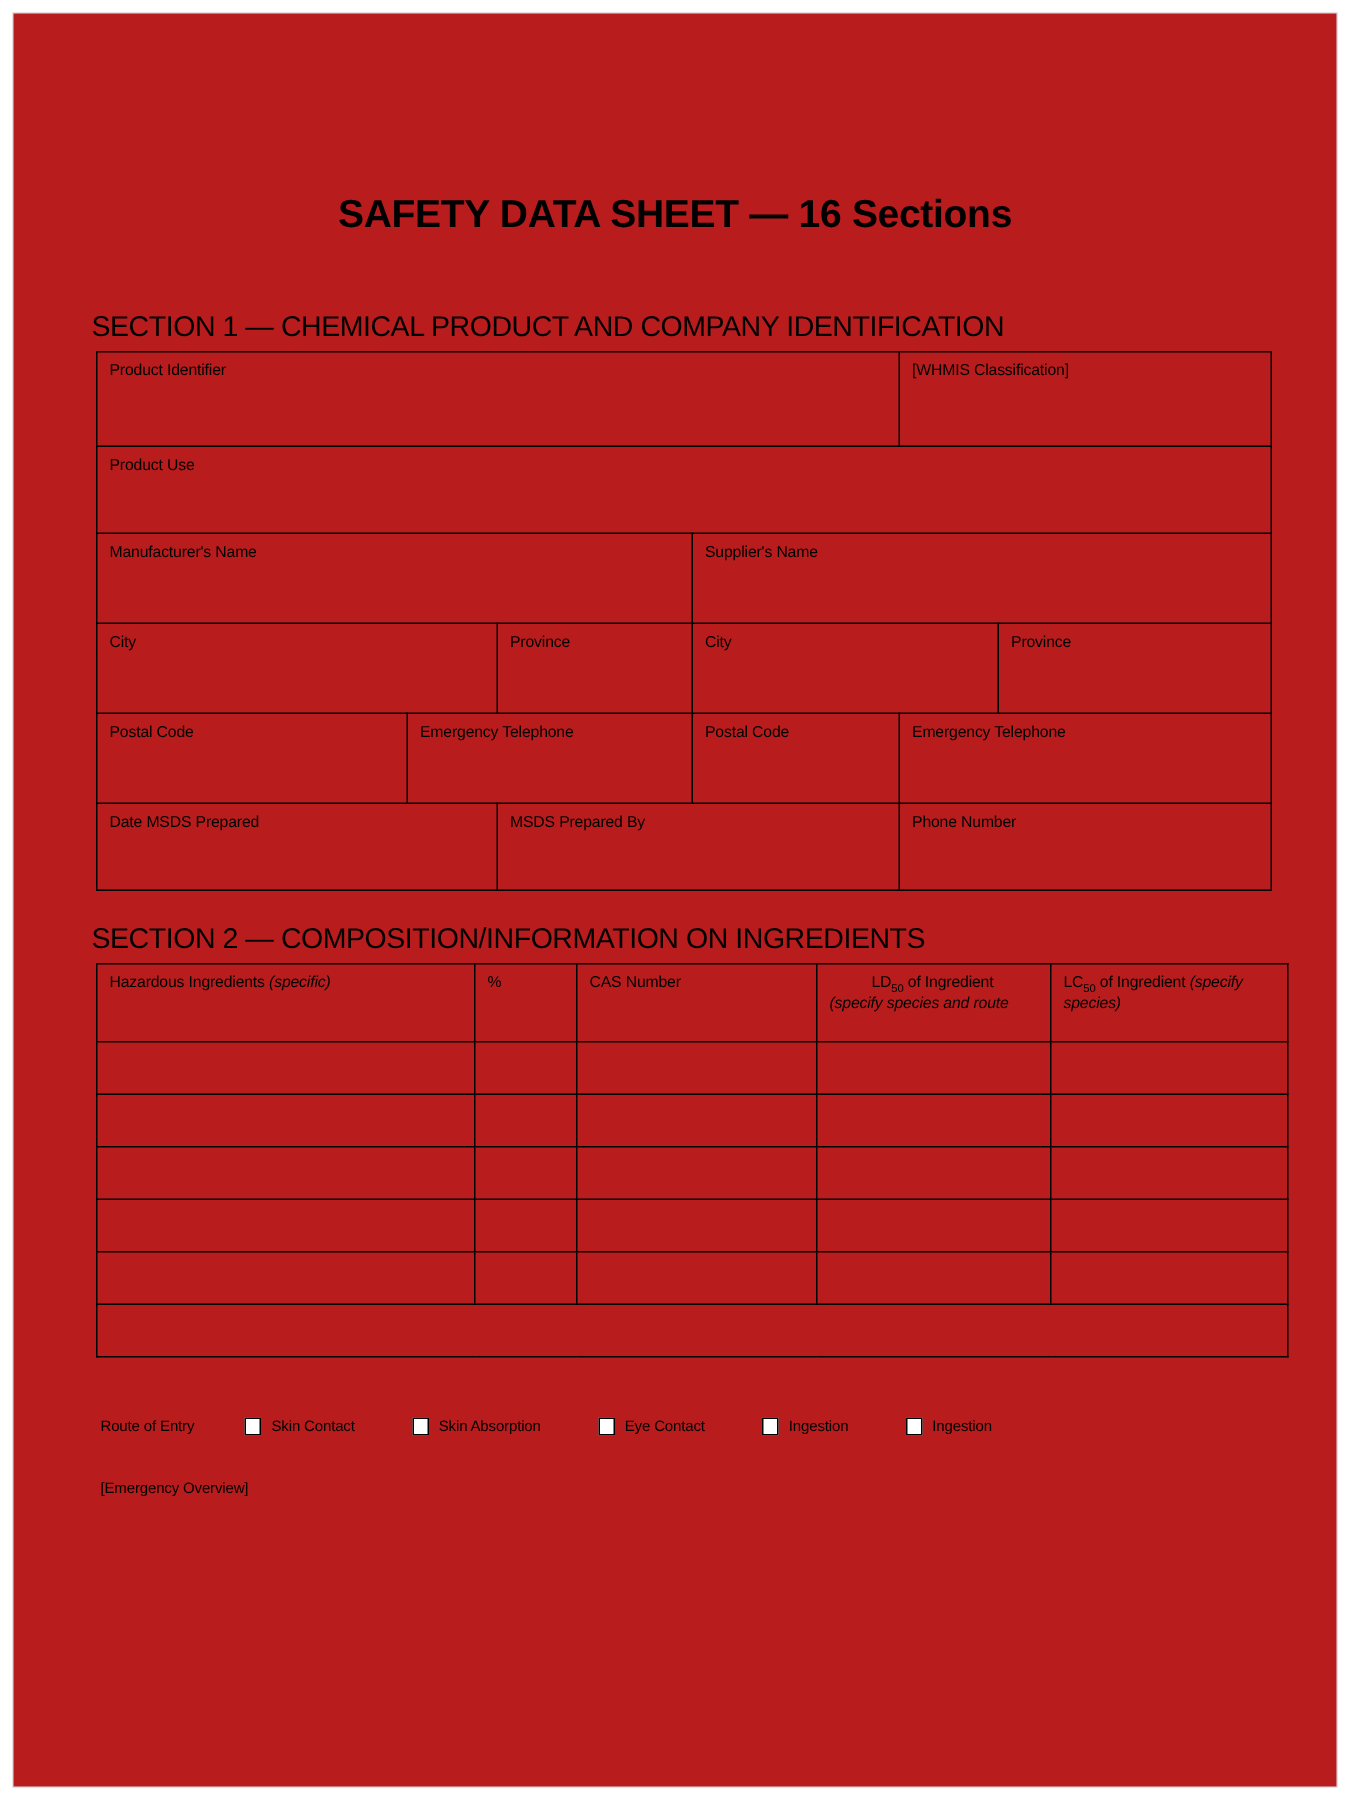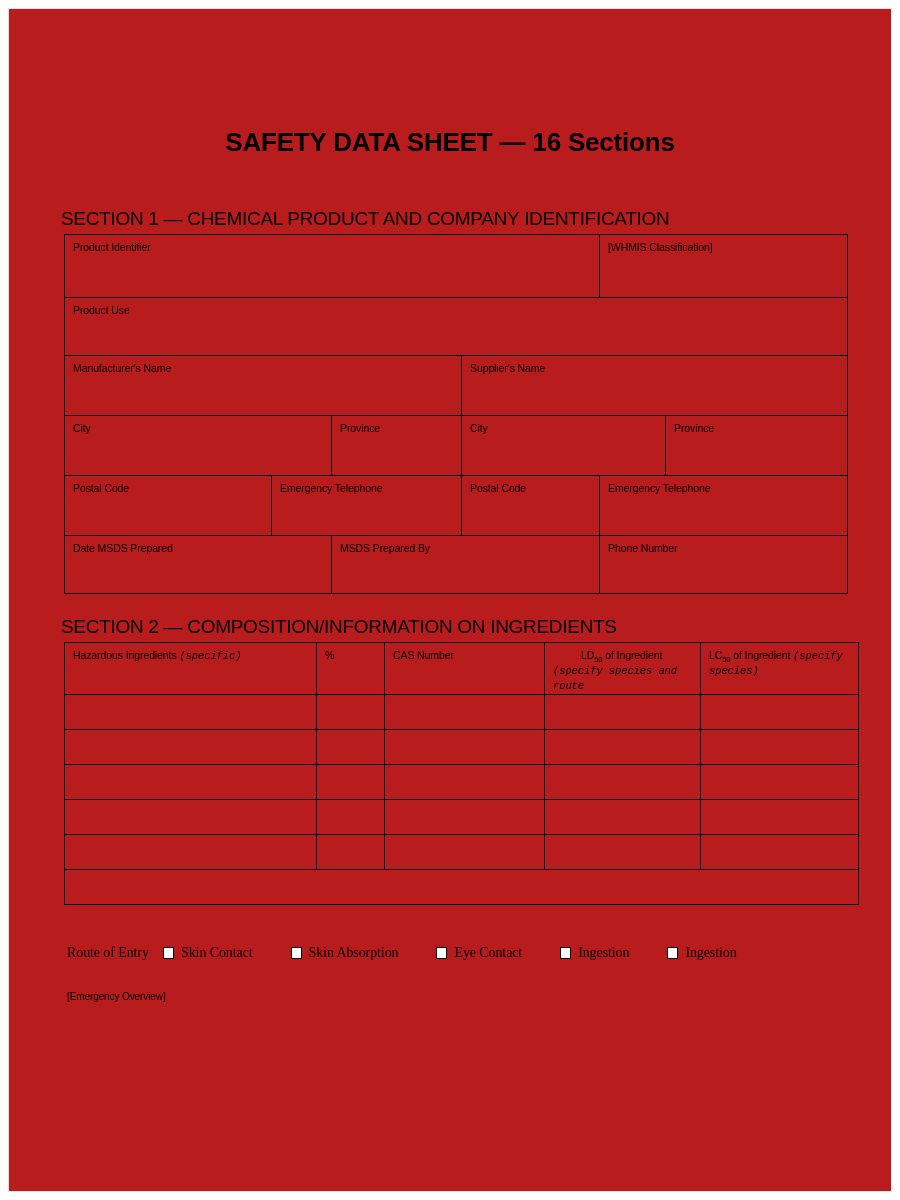--- a/index.html
+++ b/index.html
@@ -51,30 +51,29 @@
     vertical-align: top;
     padding: 6px 0 0 8px;
     font-size: 10.5px;
     line-height: 1.25;
     letter-spacing: -0.1px;
   }
   .t1 { width: 783px; padding-left: 15px; }
   .t2 { width: 794px; }
 
   .sub { font-size: 7.5px; vertical-align: sub; }
-  .ital { font-style: italic; font-family: Liberation Mono, monospace; }
+  .ital { font-style: italic; }
 
   
   .entry-row {
     margin: 40px 0 0 58px;
     display: flex;
-    align-items: flex-start;
-    font-size: 14px;
+    align-items: flex-end;
+    font-size: 10px;
     letter-spacing: -0.1px;
-    font-family: Liberation Serif, serif;
   }
   .entry-label { width: 96px; }
   .cb-group {
     display: flex;
     align-items: center;
     margin-right: 38px;
   }
   .cb-group:last-child { margin-right: 0; }
   .checkbox {
     width: 11px; height: 12px;

